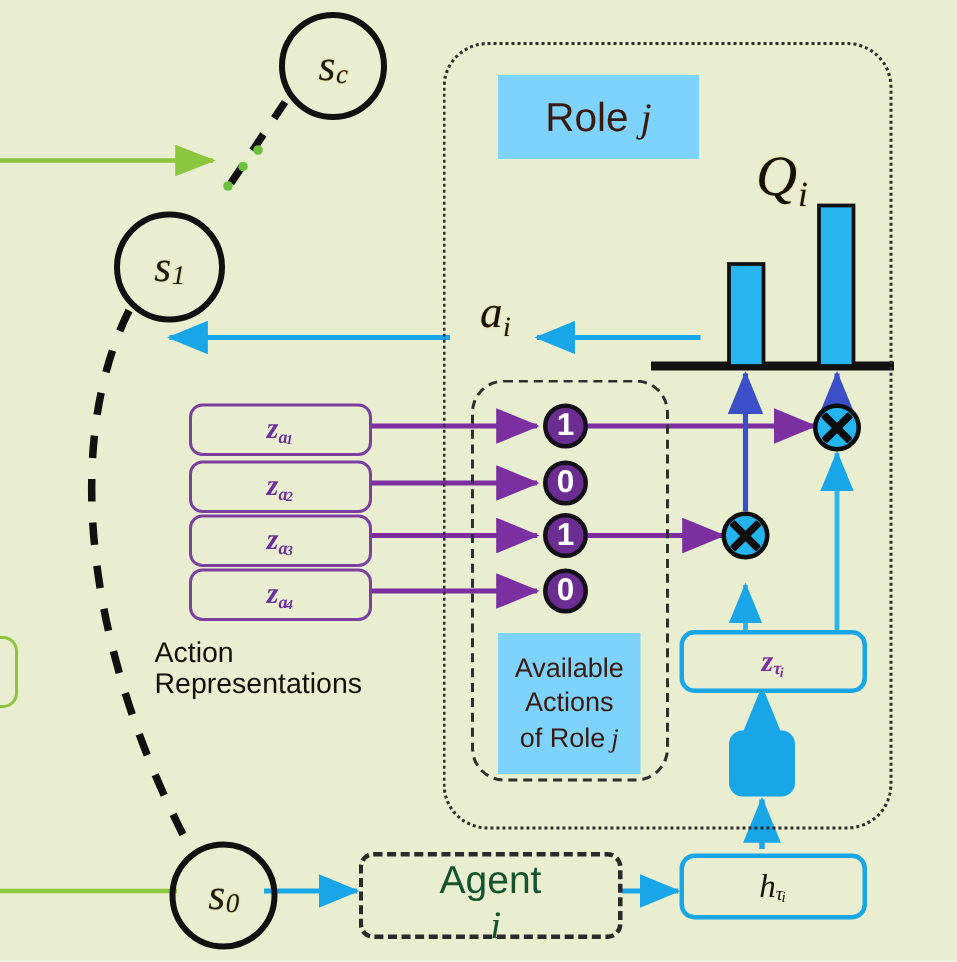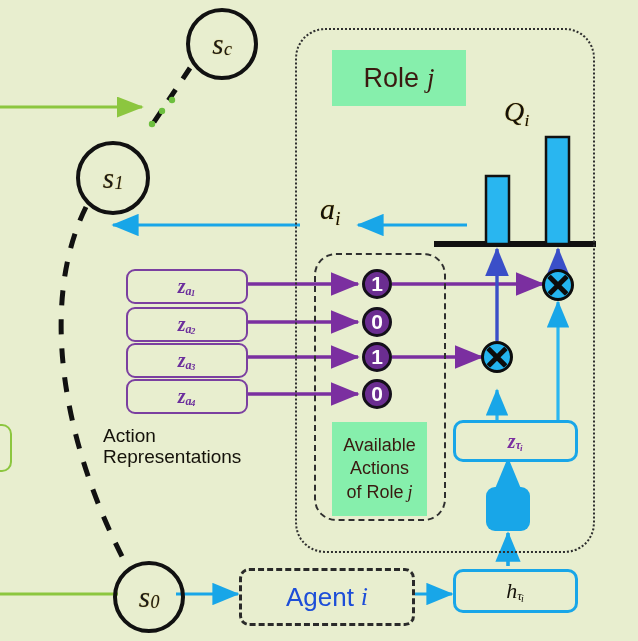--- a/index.html
+++ b/index.html
@@ -38,21 +38,21 @@
   .state-sub {
     font-size: 0.62em;
     font-style: italic;
     position: relative;
     top: 0.30em;
     left: 0.02em;
   }
   
   .role-tag {
     position: absolute;
-    background: #86efac;
+    background: #7dd3fc;
     color: #3a1a10;
     display: flex;
     align-items: center;
     justify-content: center;
     text-align: center;
     font-family: "Liberation Sans", sans-serif;
   }
   .role-tag .ital {
     font-style: italic;
     font-family: "Liberation Serif", serif;
@@ -139,23 +139,23 @@
   }
   .cyanbox.dark { color: #14110a; font-weight: normal; }
   
   .agent-box {
     position: absolute;
     border: 3px dashed #2a2a2a;
     border-radius: 10px;
     background: #e8eecf;
     display: flex;
     align-items: center;
-    justify-content: center;
-    font-family: "Liberation Sans", sans-serif;
-    color: #1d4ed8;
+    font-family: "Liberation Sans", sans-serif;
+    color: #14532d;
+    flex-direction: column;
   }
   .agent-box .ital {
     font-family: "Liberation Serif", serif;
     font-style: italic;
     margin-left: 7px;
   }
   
   .mlp-icon {
     position: absolute;
     width: 44px;
@@ -296,21 +296,21 @@
   <div class="state-circle" style="left:113px; top:561px; width:64px; height:64px; font-size:29px;">
     <span>s</span>
       <span class="state-sub">0</span>
   </div>
 
   <div class="role-tag" style="left:332px; top:50px; width:134px; height:56px; font-size:27px;">
     <span>Role</span>
     <span class="ital" style="margin-left:8px;">j</span>
   </div>
 
-  <div class="mathlbl" style="left:504px; top:96px; font-size:28px;text-align:center;">
+  <div class="mathlbl" style="left:504px; top:96px; font-size:38px;text-align:center;">
     <span>Q</span><span class="state-sub">i</span>
   </div>
 
   <div class="mathlbl" style="left:320px; top:192px; font-size:30px;">
     <span>a</span><span class="state-sub">i</span>
   </div>
 
   <div class="zbox" style="left:126px; top:269px; width:118px; height:31px; font-size:20px;">
     <span>z</span>
       <span class="sub">a</span>

